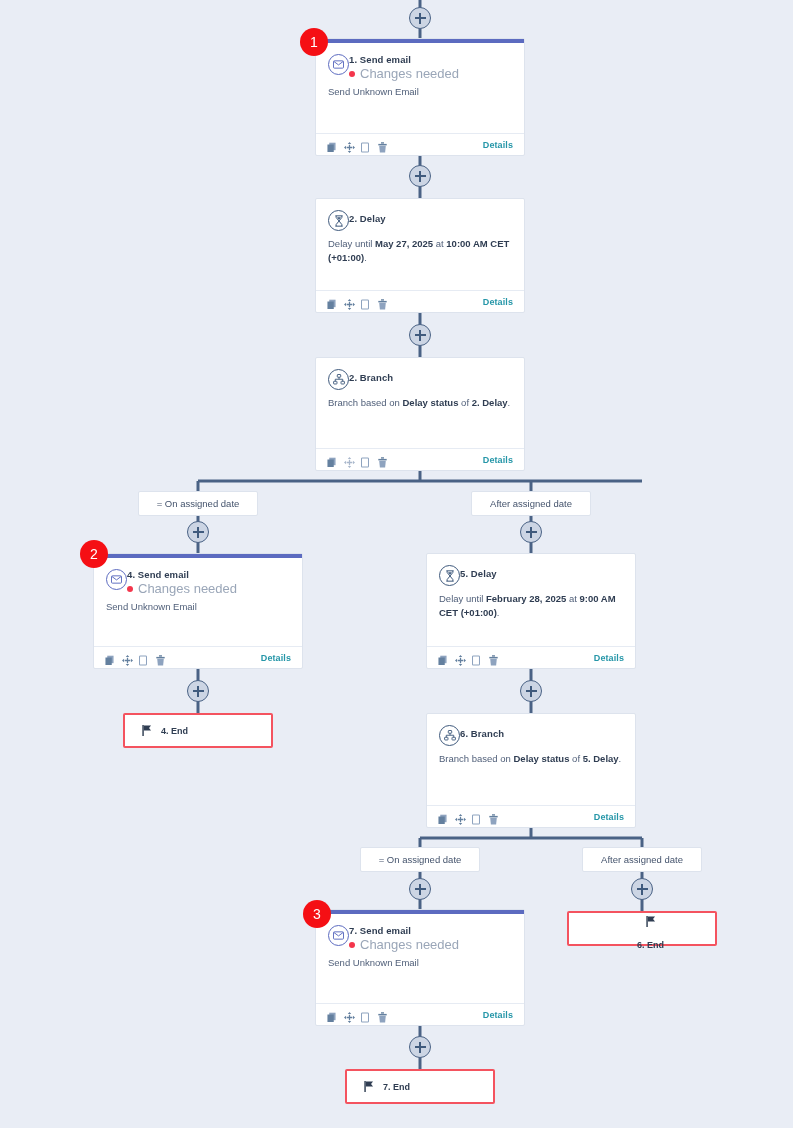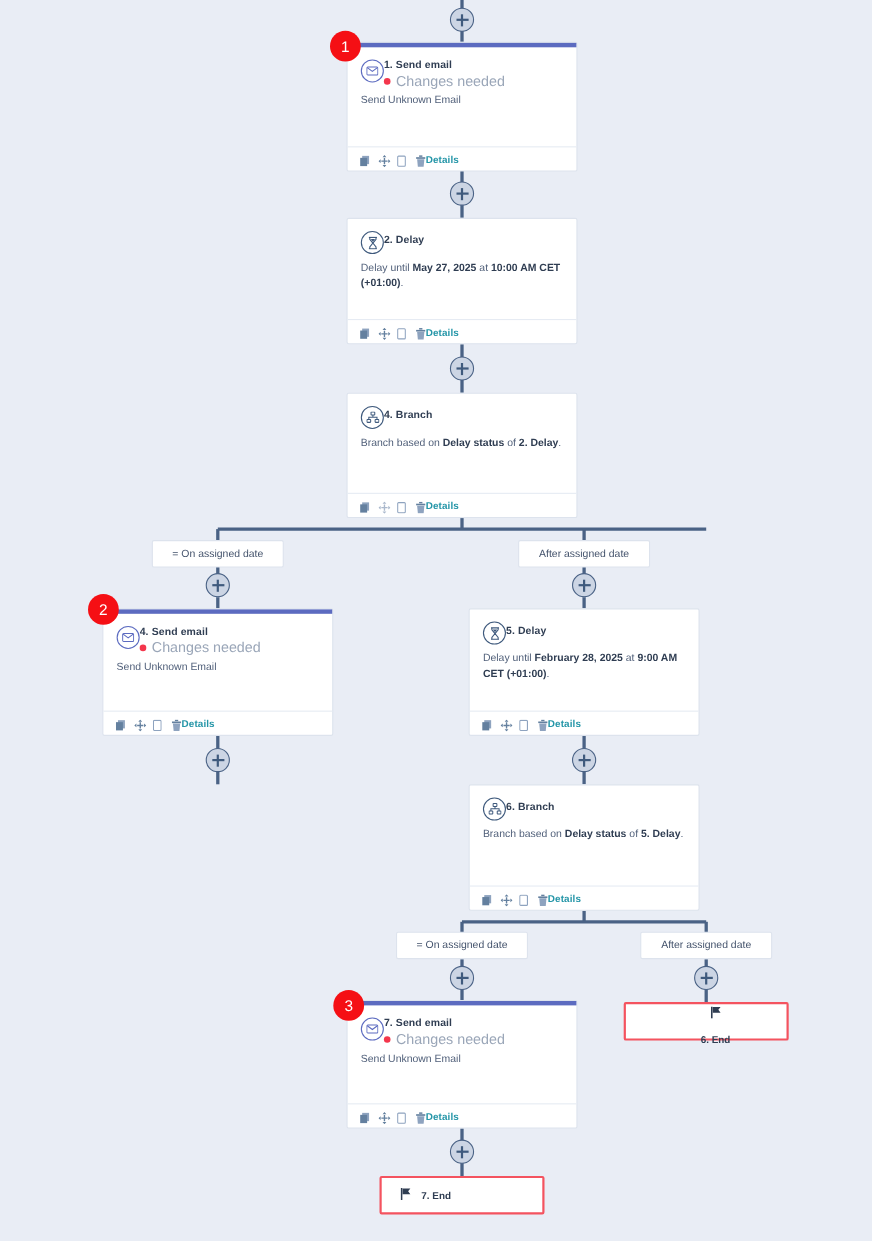--- a/index.html
+++ b/index.html
@@ -122,20 +122,21 @@
     color: #51607a;
   }
   .card-desc b { color: #2f3d52; font-weight: bold; }
 
   .card-footer {
     flex: 0 0 auto;
     border-top: 1px solid #e6ebf3;
     height: 22px;
     display: flex;
     align-items: center;
+    justify-content: space-between;
     padding: 0 11px;
   }
   .tool-group { display: flex; align-items: center; gap: 8px; }
   .tool-icon { width: 9px; height: 11px; display: block; }
   .details-link {
     font-size: 9px;
     font-weight: bold;
     color: #2596a8;
     letter-spacing: .1px;
   }
@@ -361,21 +362,21 @@
       <div class="card-head">
         <span class="node-icon slate">
           <svg width="12" height="11" viewBox="0 0 14 13">
               <rect x="5" y="0.6" width="4" height="3.2" rx="0.6" fill="none" stroke="#3f5a7d" stroke-width="1.1"></rect>
               <rect x="0.6" y="8.6" width="4" height="3.2" rx="0.6" fill="none" stroke="#3f5a7d" stroke-width="1.1"></rect>
               <rect x="9.4" y="8.6" width="4" height="3.2" rx="0.6" fill="none" stroke="#3f5a7d" stroke-width="1.1"></rect>
               <path d="M7 3.8 v2.4 M2.6 8.6 v-2.4 h8.8 v2.4" fill="none" stroke="#3f5a7d" stroke-width="1.1"></path>
             </svg>
         </span>
         <div class="head-text" style="padding-top:4px;">
-          <div class="node-title">4. Branch</div>
+          <div class="node-title">2. Branch</div>
         </div>
       </div>
       <div class="card-desc">
         <span>Branch based on </span><b>Delay status</b><span> of </span><b>2. Delay</b><span>.</span>
       </div>
     </div>
     <div class="card-footer">
       <div class="tool-group">
         <span class="tool-icon"><svg width="9" height="11" viewBox="0 0 12 14">
               <rect x="3" y="0.6" width="8.4" height="10" fill="#8ea3bf"></rect>
@@ -436,20 +437,29 @@
               <rect x="4" y="0" width="4" height="1.8" fill="#64809f"></rect>
               <rect x="0.4" y="2.2" width="11.2" height="2" fill="#64809f"></rect>
               <path d="M1.6 4.6 h8.8 l-0.9 9.2 h-7 Z" fill="#8ea3bf"></path>
             </svg></span>
       </div>
       <span class="details-link">Details</span>
     </div>
   </div>
   <div class="marker" style="left:80px; top:540px;">2</div>
 
+  <div class="end-card" style="left:123px; top:713px; width:150px; height:35px;">
+    <span>
+      <svg width="10" height="11" viewBox="0 0 11 13">
+          <rect x="0" y="0" width="1.7" height="13" fill="#2f3d52"></rect>
+          <path d="M1.9 0.6 h8.4 l-2.4 3 l2.4 3 h-8.4 Z" fill="#2f3d52"></path>
+        </svg>
+    </span>
+    <span class="end-label">4. End</span>
+  </div>
 
   <div class="card no-topbar" style="left:426px; top:553px; width:210px; height:116px;">
 
     <div class="card-body">
       <div class="card-head">
         <span class="node-icon slate">
           <svg width="10" height="12" viewBox="0 0 12 14">
               <path d="M1.6 0.8 h8.8 M1.6 13.2 h8.8 M2.6 0.8 v2 L6 7 l-3.4 4.2 v2 M9.4 0.8 v2 L6 7 l3.4 4.2 v2" fill="none" stroke="#3f5a7d" stroke-width="1.2"></path>
               <path d="M3.6 2.6 h4.8 L6 5.6 Z" fill="#3f5a7d"></path>
             </svg>

